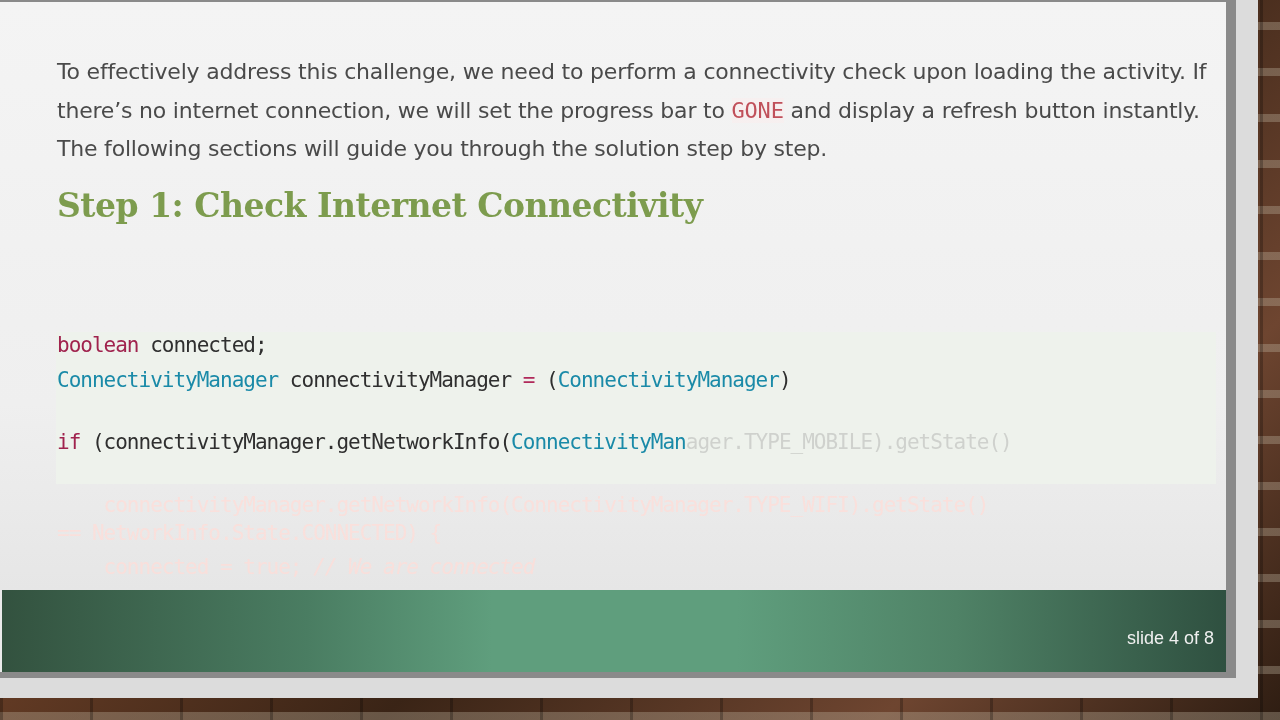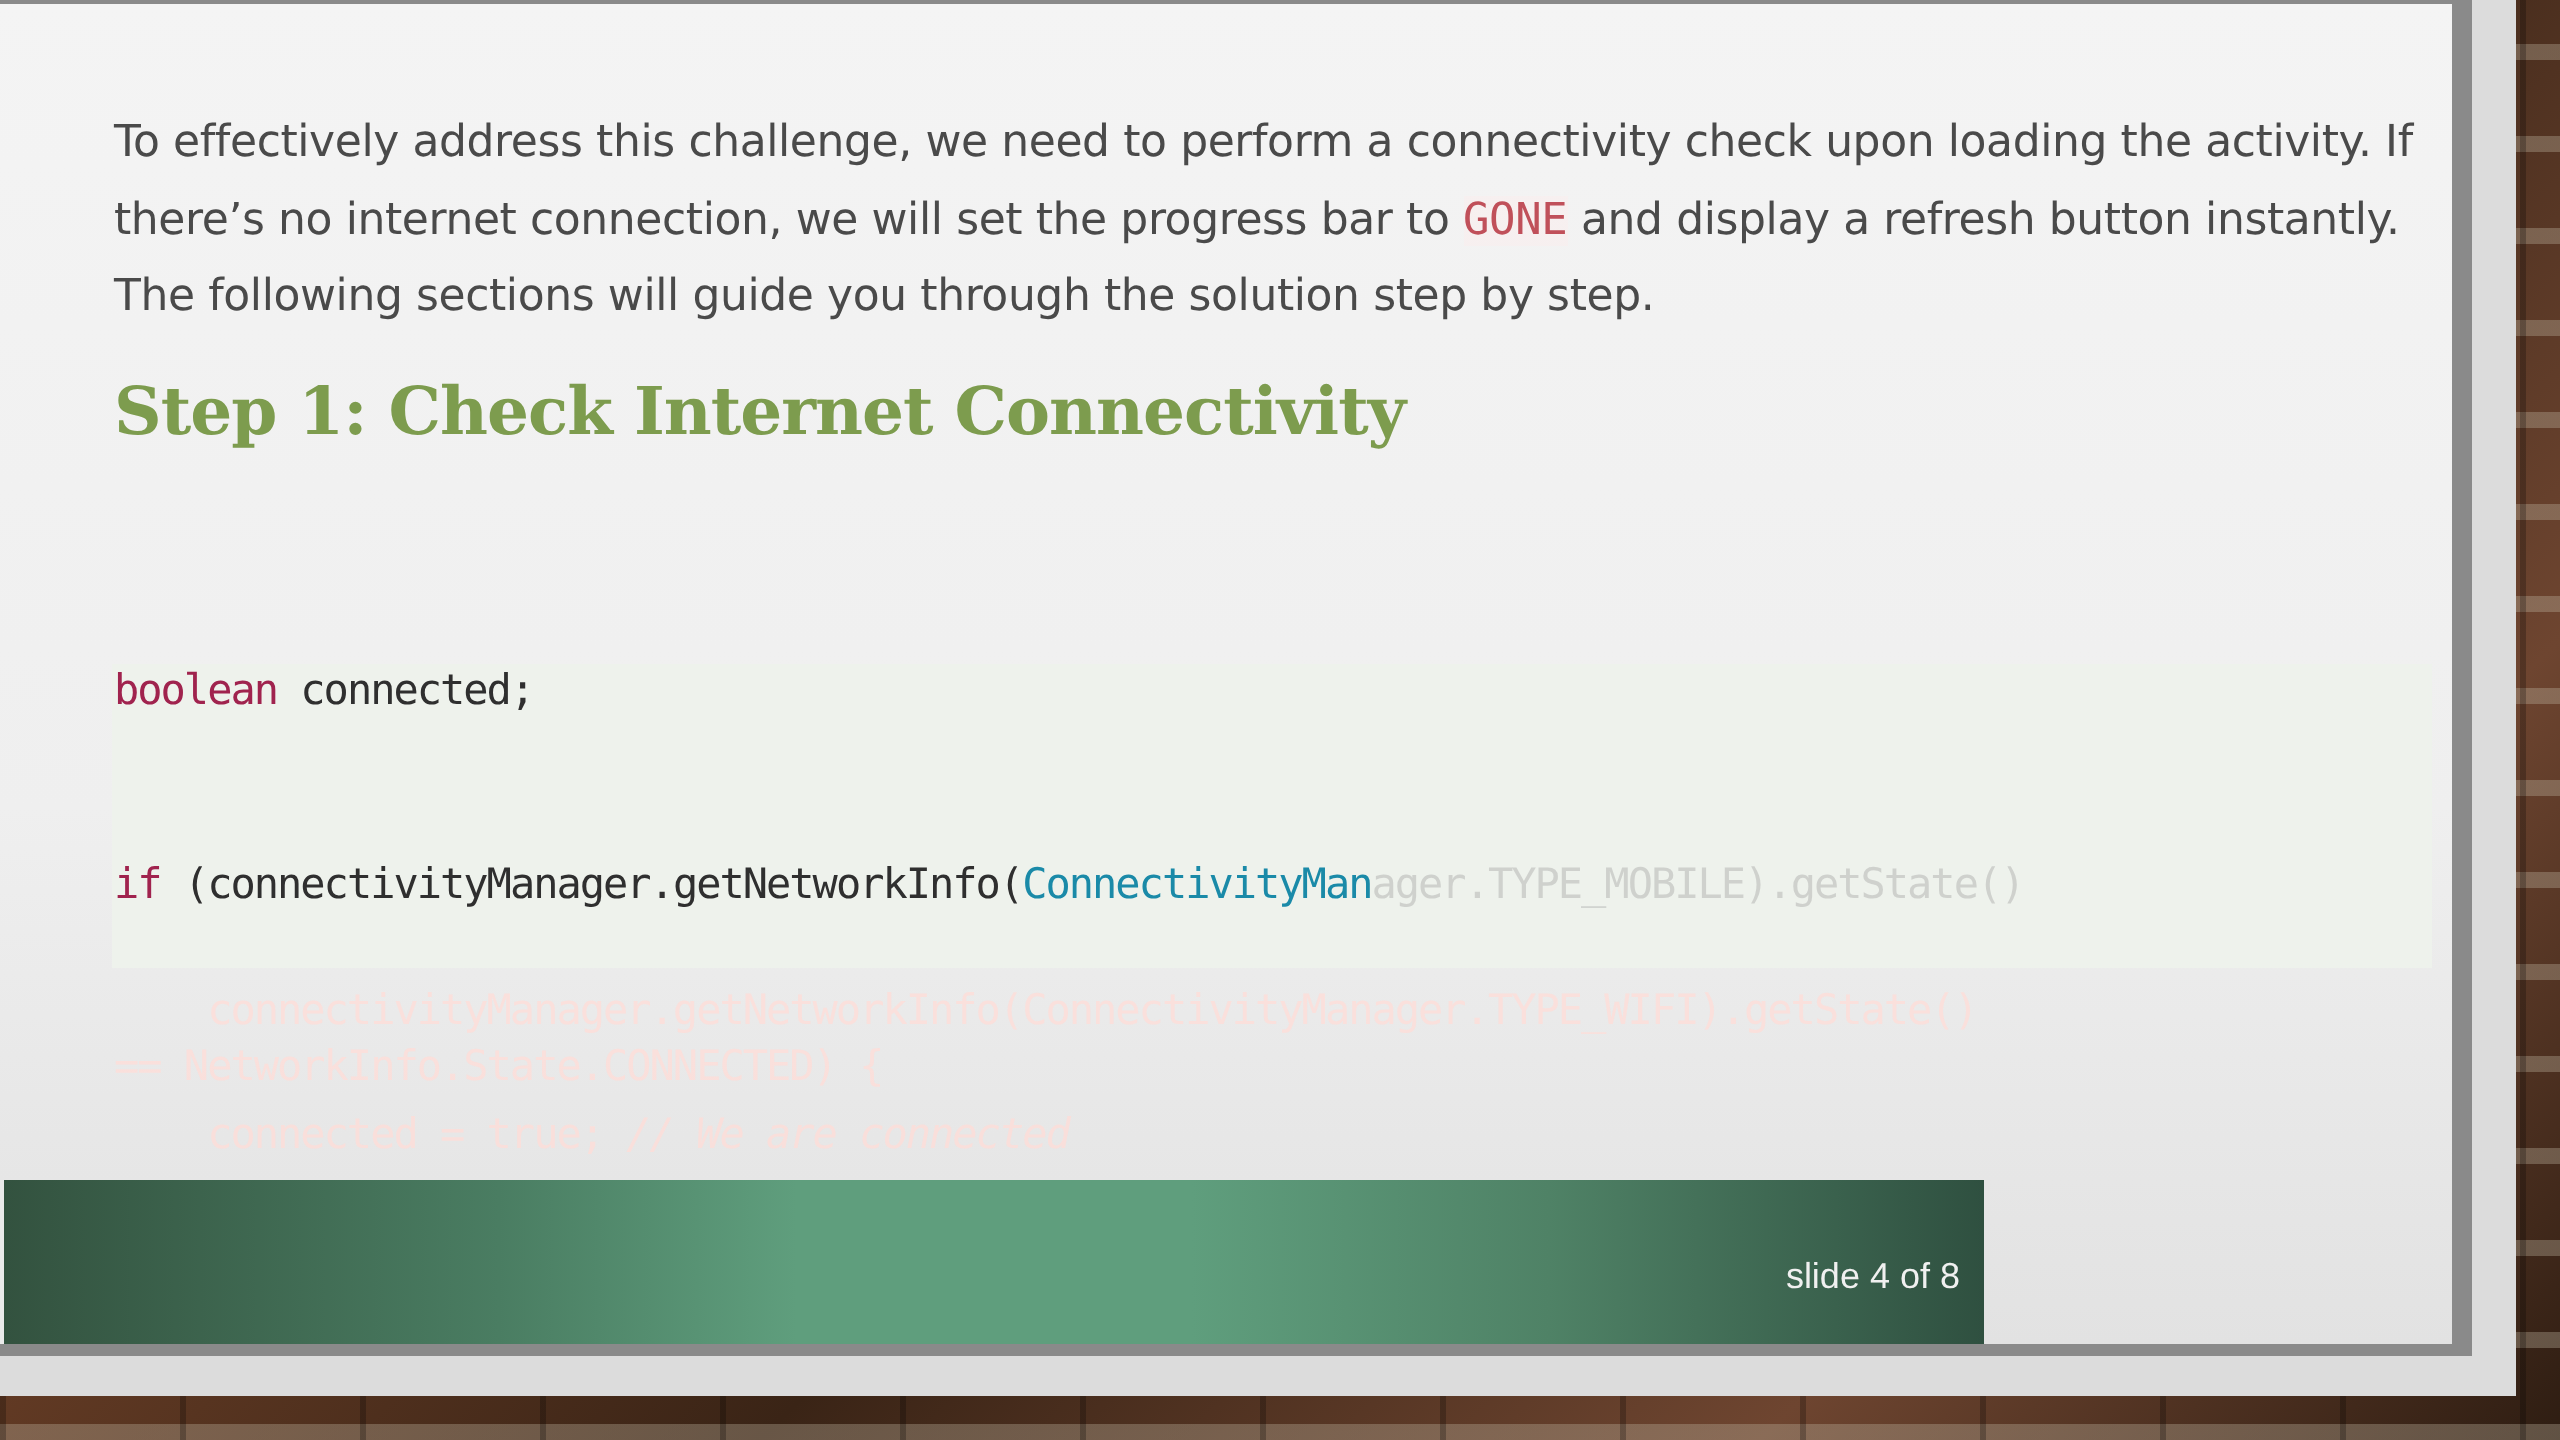--- a/index.html
+++ b/index.html
@@ -52,21 +52,21 @@
     font-family: "DejaVu Sans Mono", monospace;
     font-size: 21px; color: #2f2f2f; letter-spacing: -1px;
   }
   .kw { color: #a0234e; }
   .ty { color: #1a8aa8; }
   .op { color: #b02a5a; }
   .fade1 { color: rgba(150,150,150,0.35); }
   .fade2 { color: rgba(255,220,215,0.75); }
   .fade2 .cm { font-style: italic; }
   .footer-bar {
-    position: absolute; left: 0; top: 588px; width: 992px; height: 82px;
+    position: absolute; left: 0; top: 588px; width: 1226px; height: 82px;
     background: linear-gradient(90deg, #33523f 0%, #4a7d62 25%, #5f9e7d 40%, #5f9e7d 60%, #4f8266 78%, #2f5040 100%);
     border-left: 2px solid #eaeaea;
   }
   .slide-num {
     position: absolute; right: 12px; top: 38px;
     font-family: "Liberation Sans", sans-serif;
     font-size: 18px; color: #f0f0f0;
   }
 </style>
 </head>
@@ -79,20 +79,21 @@
 
   <p class="para p1"><span>To effectively address this challenge, we need to perform a connectivity check upon loading the activity. If there’s no internet connection, we will set the progress bar to </span><span class="inline-code">GONE</span><span> and display a refresh button instantly. The following sections will guide you through the solution step by step.</span></p>
 
   <h2 class="heading">Step 1: Check Internet Connectivity</h2>
 
 
   <div class="code-block"></div>
 
   <div class="code-line" style="top:331px;"><span class="kw">boolean</span><span> connected;</span></div>
 
+  <div class="code-line" style="top:366px;"><span class="ty">ConnectivityManager</span><span> connectivityManager </span><span class="op">=</span><span> (</span><span class="ty">ConnectivityManager</span><span>)</span></div>
 
 
   <div class="code-line" style="top:428px;"><span class="kw">if</span><span> (connectivityManager.getNetworkInfo(</span><span class="ty">ConnectivityMan</span><span class="fade1">ager.TYPE_MOBILE).getState()</span></div>
 
 
   <div class="code-line fade2" style="top:491px;">    connectivityManager.getNetworkInfo(ConnectivityManager.TYPE_WIFI).getState()</div>
 
   <div class="code-line fade2" style="top:519px;">== NetworkInfo.State.CONNECTED) {</div>
 
   <div class="code-line fade2" style="top:553px;"><span>    connected = true; </span><span class="cm">// We are connected</span></div>

